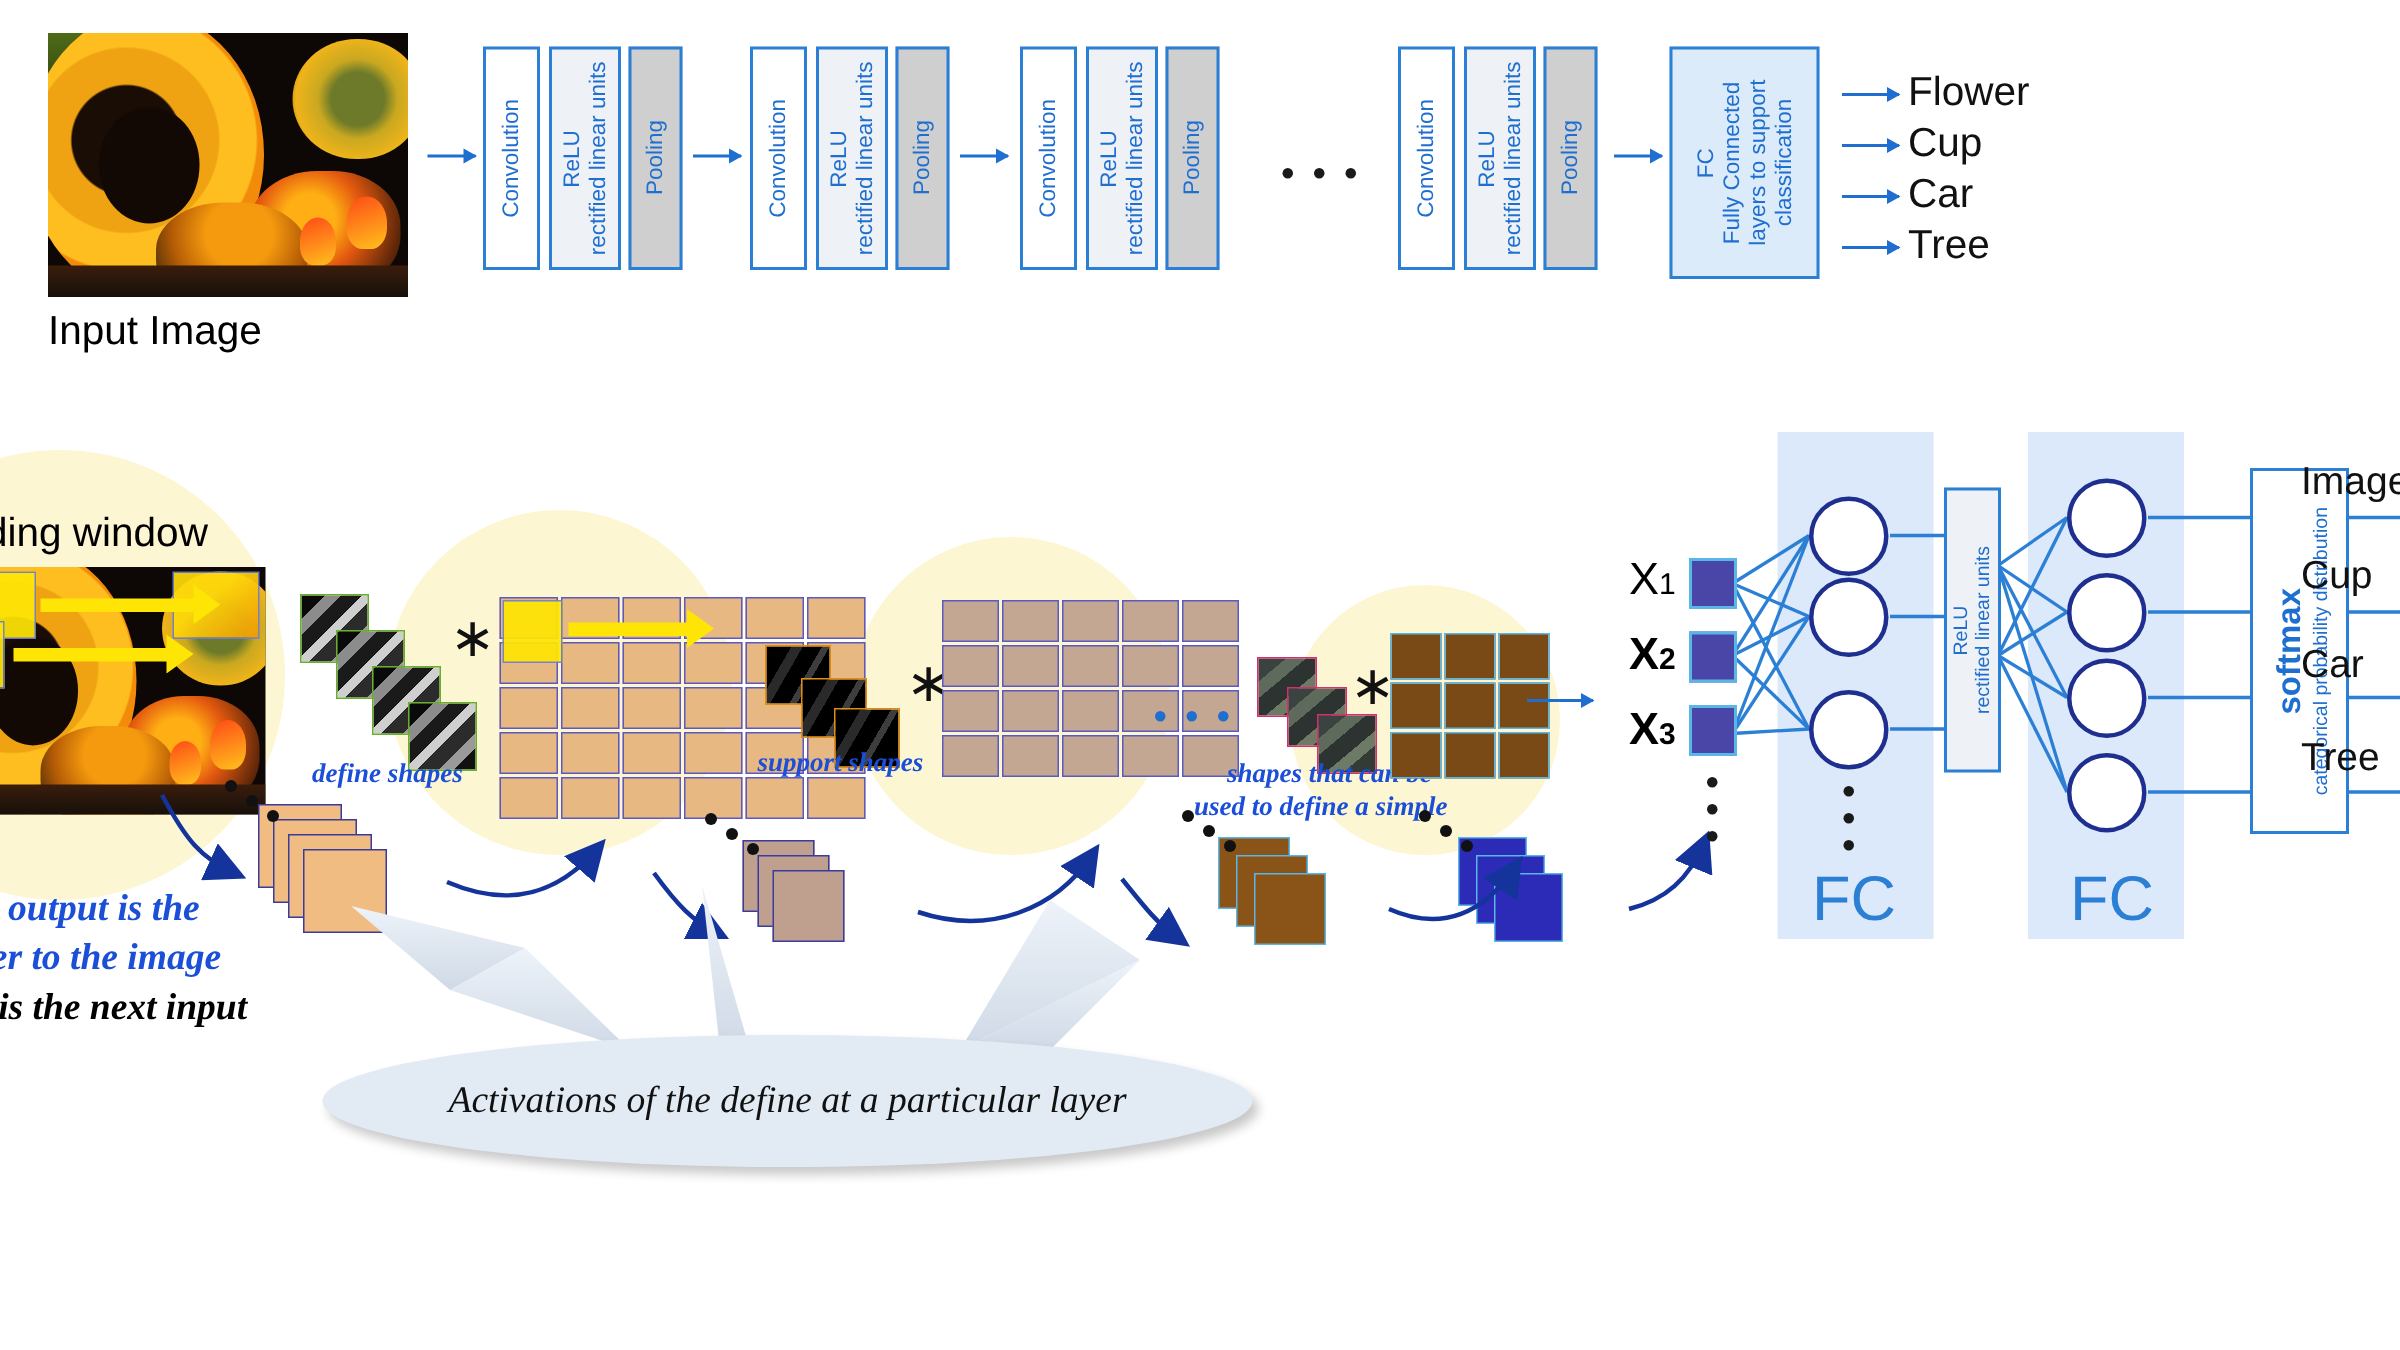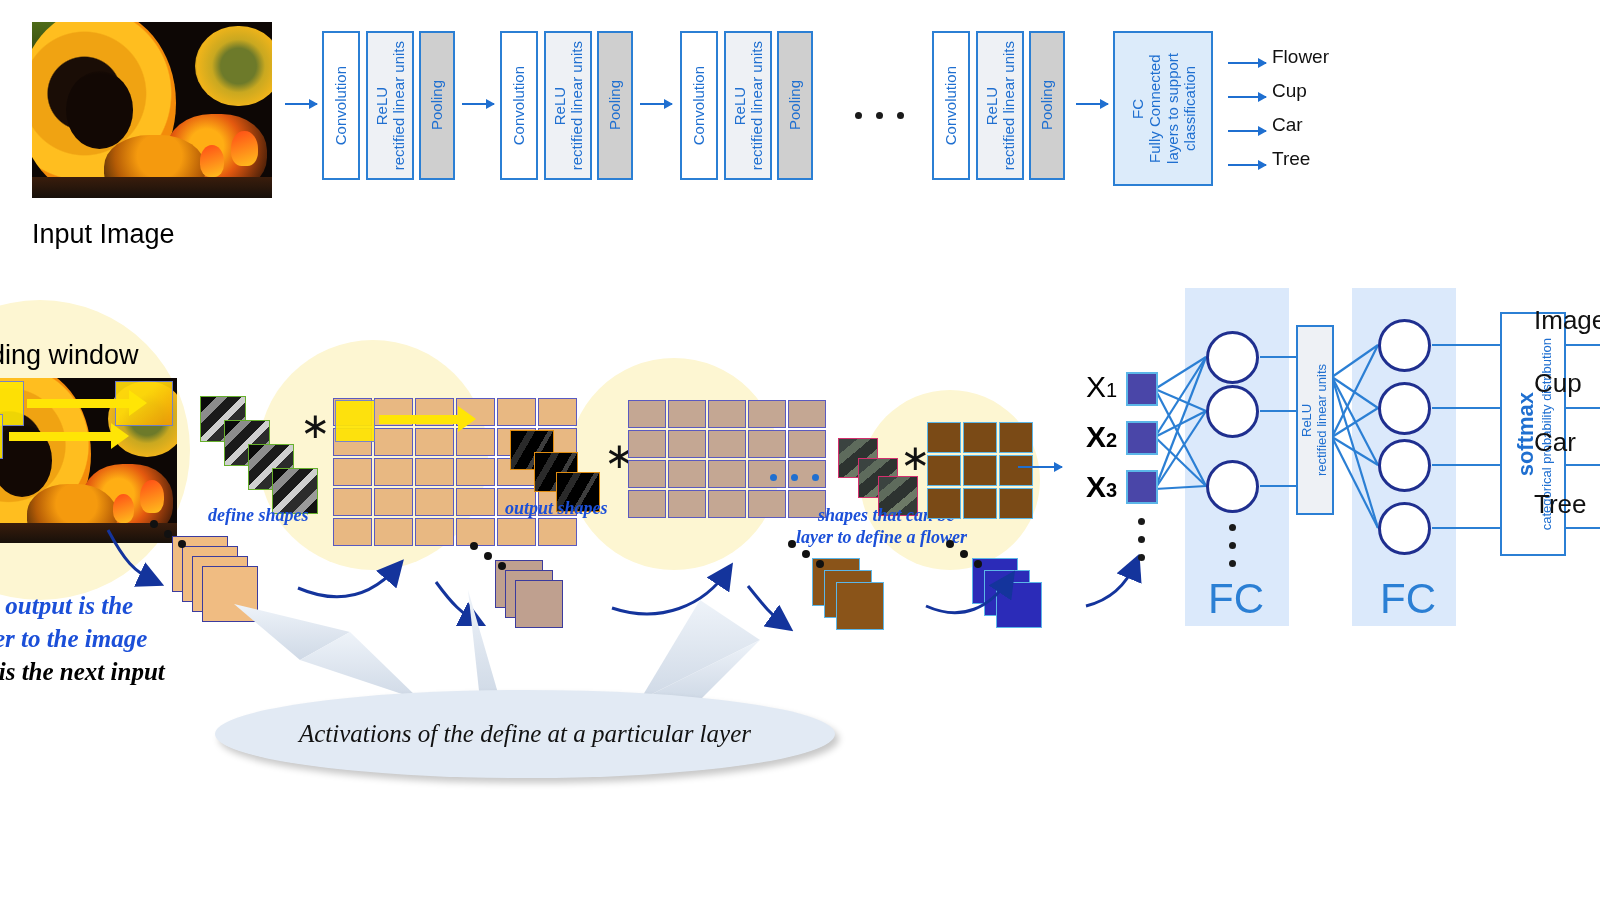--- a/index.html
+++ b/index.html
@@ -96,21 +96,21 @@
   .node{position:absolute;border-radius:50%;background:#fff;border:3px solid #1f2f8f;box-sizing:border-box;}
   .xsq{position:absolute;background:#4a46a8;border:2px solid #5bb6e8;box-sizing:border-box;}
   .fclabel{position:absolute;color:#2b7fd4;font-size:42px;font-weight:400;}
   .vdots{position:absolute;display:flex;flex-direction:column;gap:11px;align-items:center;}
   .vdots i{width:7px;height:7px;border-radius:50%;background:#1a1a1a;display:block;}
 
   .softbox{position:absolute;border:2px solid #2b7fd4;background:#fff;box-sizing:border-box;}
   .softtxt{writing-mode:vertical-rl;transform:rotate(180deg);color:#1f6fd0;}
 
   .outlbl{position:absolute;font-size:26px;color:#111;white-space:nowrap;}
-  .toplbl{position:absolute;font-size:19px;color:#111;white-space:nowrap;}
+  .toplbl{position:absolute;font-size:27px;color:#111;white-space:nowrap;}
 
   
   .oval{position:absolute;border-radius:50%;background:#e2eaf4;
         display:flex;align-items:center;justify-content:center;
         box-shadow:4px 5px 7px rgba(0,0,0,.22);}
   .oval span{font-style:italic;font-size:25px;color:#111;font-family:"Liberation Serif",serif;}
 </style>
 </head>
 <body>
 
@@ -118,21 +118,21 @@
   <div class="bg1 petal"></div>
     <div class="bg2 petal"></div>
   <div class="core petal"></div>
     <div class="b3 petal"></div>
     <div class="b4 petal"></div>
   <div class="stem"></div>
   <div class="tulip" style="right:6%;bottom:18%;width:11%;height:20%;"></div>
   <div class="tulip" style="right:20%;bottom:12%;width:10%;height:18%;"></div>
   <div class="ground"></div>
 </div>
-<div class="abs plain" style="left:32px;top:205px;font-size:27px;margin-top:14px;">Input Image</div>
+<div class="abs plain" style="left:32px;top:205px;font-size:27px;">Input Image</div>
 
 <div class="arrow-r" style="left:285px;top:103px;width:32px;"></div>
 
 <div class="vbox white" style="left:322px;top:31px;width:38px;height:149px;">
   <span>Convolution</span>
   </div>
 <div class="vbox lgrey" style="left:366px;top:31px;width:48px;height:149px;">
   <span><span>ReLU</span><br><span>rectified linear units</span></span>
   </div>
 <div class="vbox grey" style="left:419px;top:31px;width:36px;height:149px;">
@@ -277,21 +277,21 @@
   <svg width="46" height="36">
       <circle cx="6" cy="6" r="4" fill="#111"></circle>
       <circle cx="20" cy="16" r="4" fill="#111"></circle>
       <circle cx="34" cy="26" r="4" fill="#111"></circle>
     </svg>
 </div>
 
 <div class="patch p-dark" style="left:510px;top:430px;width:44px;height:40px;"></div>
 <div class="patch p-dark" style="left:534px;top:452px;width:44px;height:40px;"></div>
 <div class="patch p-dark" style="left:556px;top:472px;width:44px;height:40px;"></div>
-<div class="abs blue-it" style="left:505px;top:498px;font-size:18px;">output shapes</div>
+<div class="abs blue-it" style="left:505px;top:498px;font-size:18px;">support shapes</div>
 <div class="aster" style="left:604px;top:438px;">∗</div>
 
 <div class="grid g-taupe" style="left:628px;top:400px;grid-template-columns:repeat(5,38px);grid-template-rows:repeat(4,28px);">
   <div></div>
     <div></div>
     <div></div>
     <div></div>
     <div></div>
   <div></div>
     <div></div>
@@ -326,21 +326,21 @@
 <div class="dots3 blue" style="left:770px;top:474px;">
   <i></i>
     <i></i>
     <i></i>
   </div>
 
 <div class="patch p-pink" style="left:838px;top:438px;width:40px;height:40px;"></div>
 <div class="patch p-pink" style="left:858px;top:458px;width:40px;height:40px;"></div>
 <div class="patch p-pink" style="left:878px;top:476px;width:40px;height:40px;"></div>
 <div class="abs blue-it" style="left:818px;top:505px;font-size:18px;">shapes that can be</div>
-<div class="abs blue-it" style="left:796px;top:527px;font-size:18px;">layer to define a flower</div>
+<div class="abs blue-it" style="left:796px;top:527px;font-size:18px;">used to define a simple</div>
 <div class="aster" style="left:900px;top:440px;">∗</div>
 
 <div class="grid g-brown" style="left:927px;top:422px;grid-template-columns:repeat(3,34px);grid-template-rows:repeat(3,31px);">
   <div></div>
     <div></div>
     <div></div>
   <div></div>
     <div></div>
     <div></div>
   <div></div>

